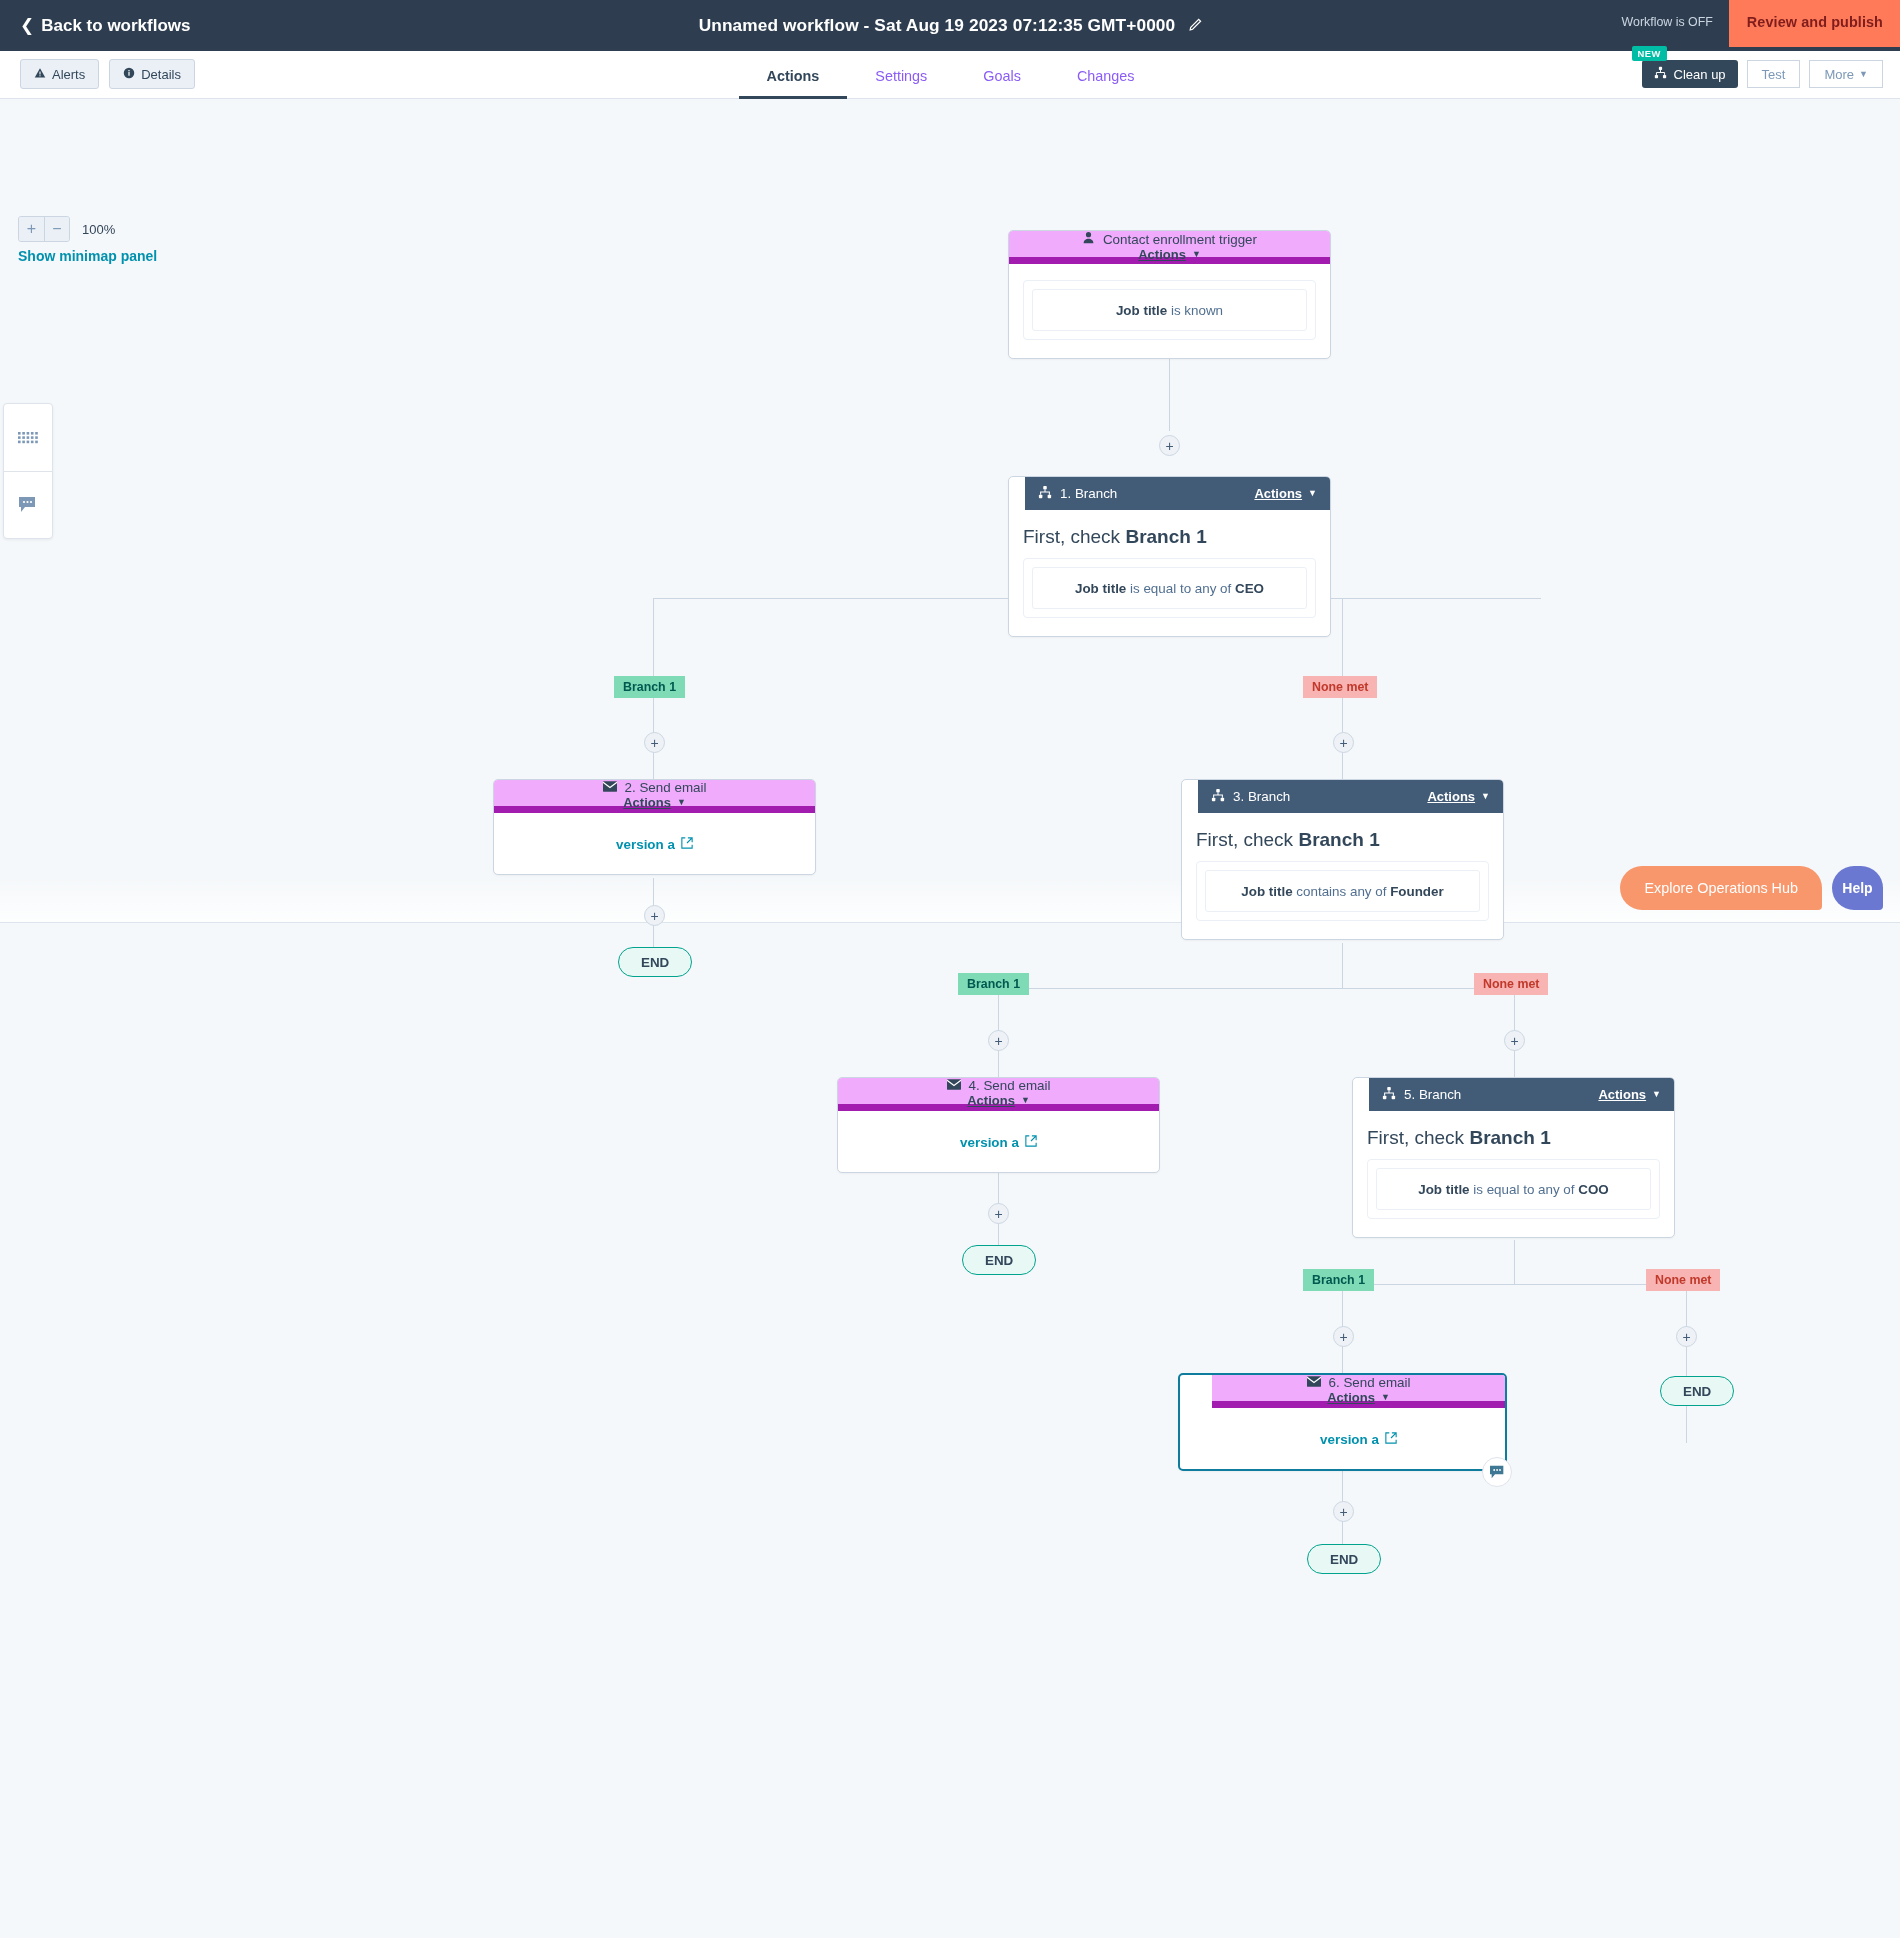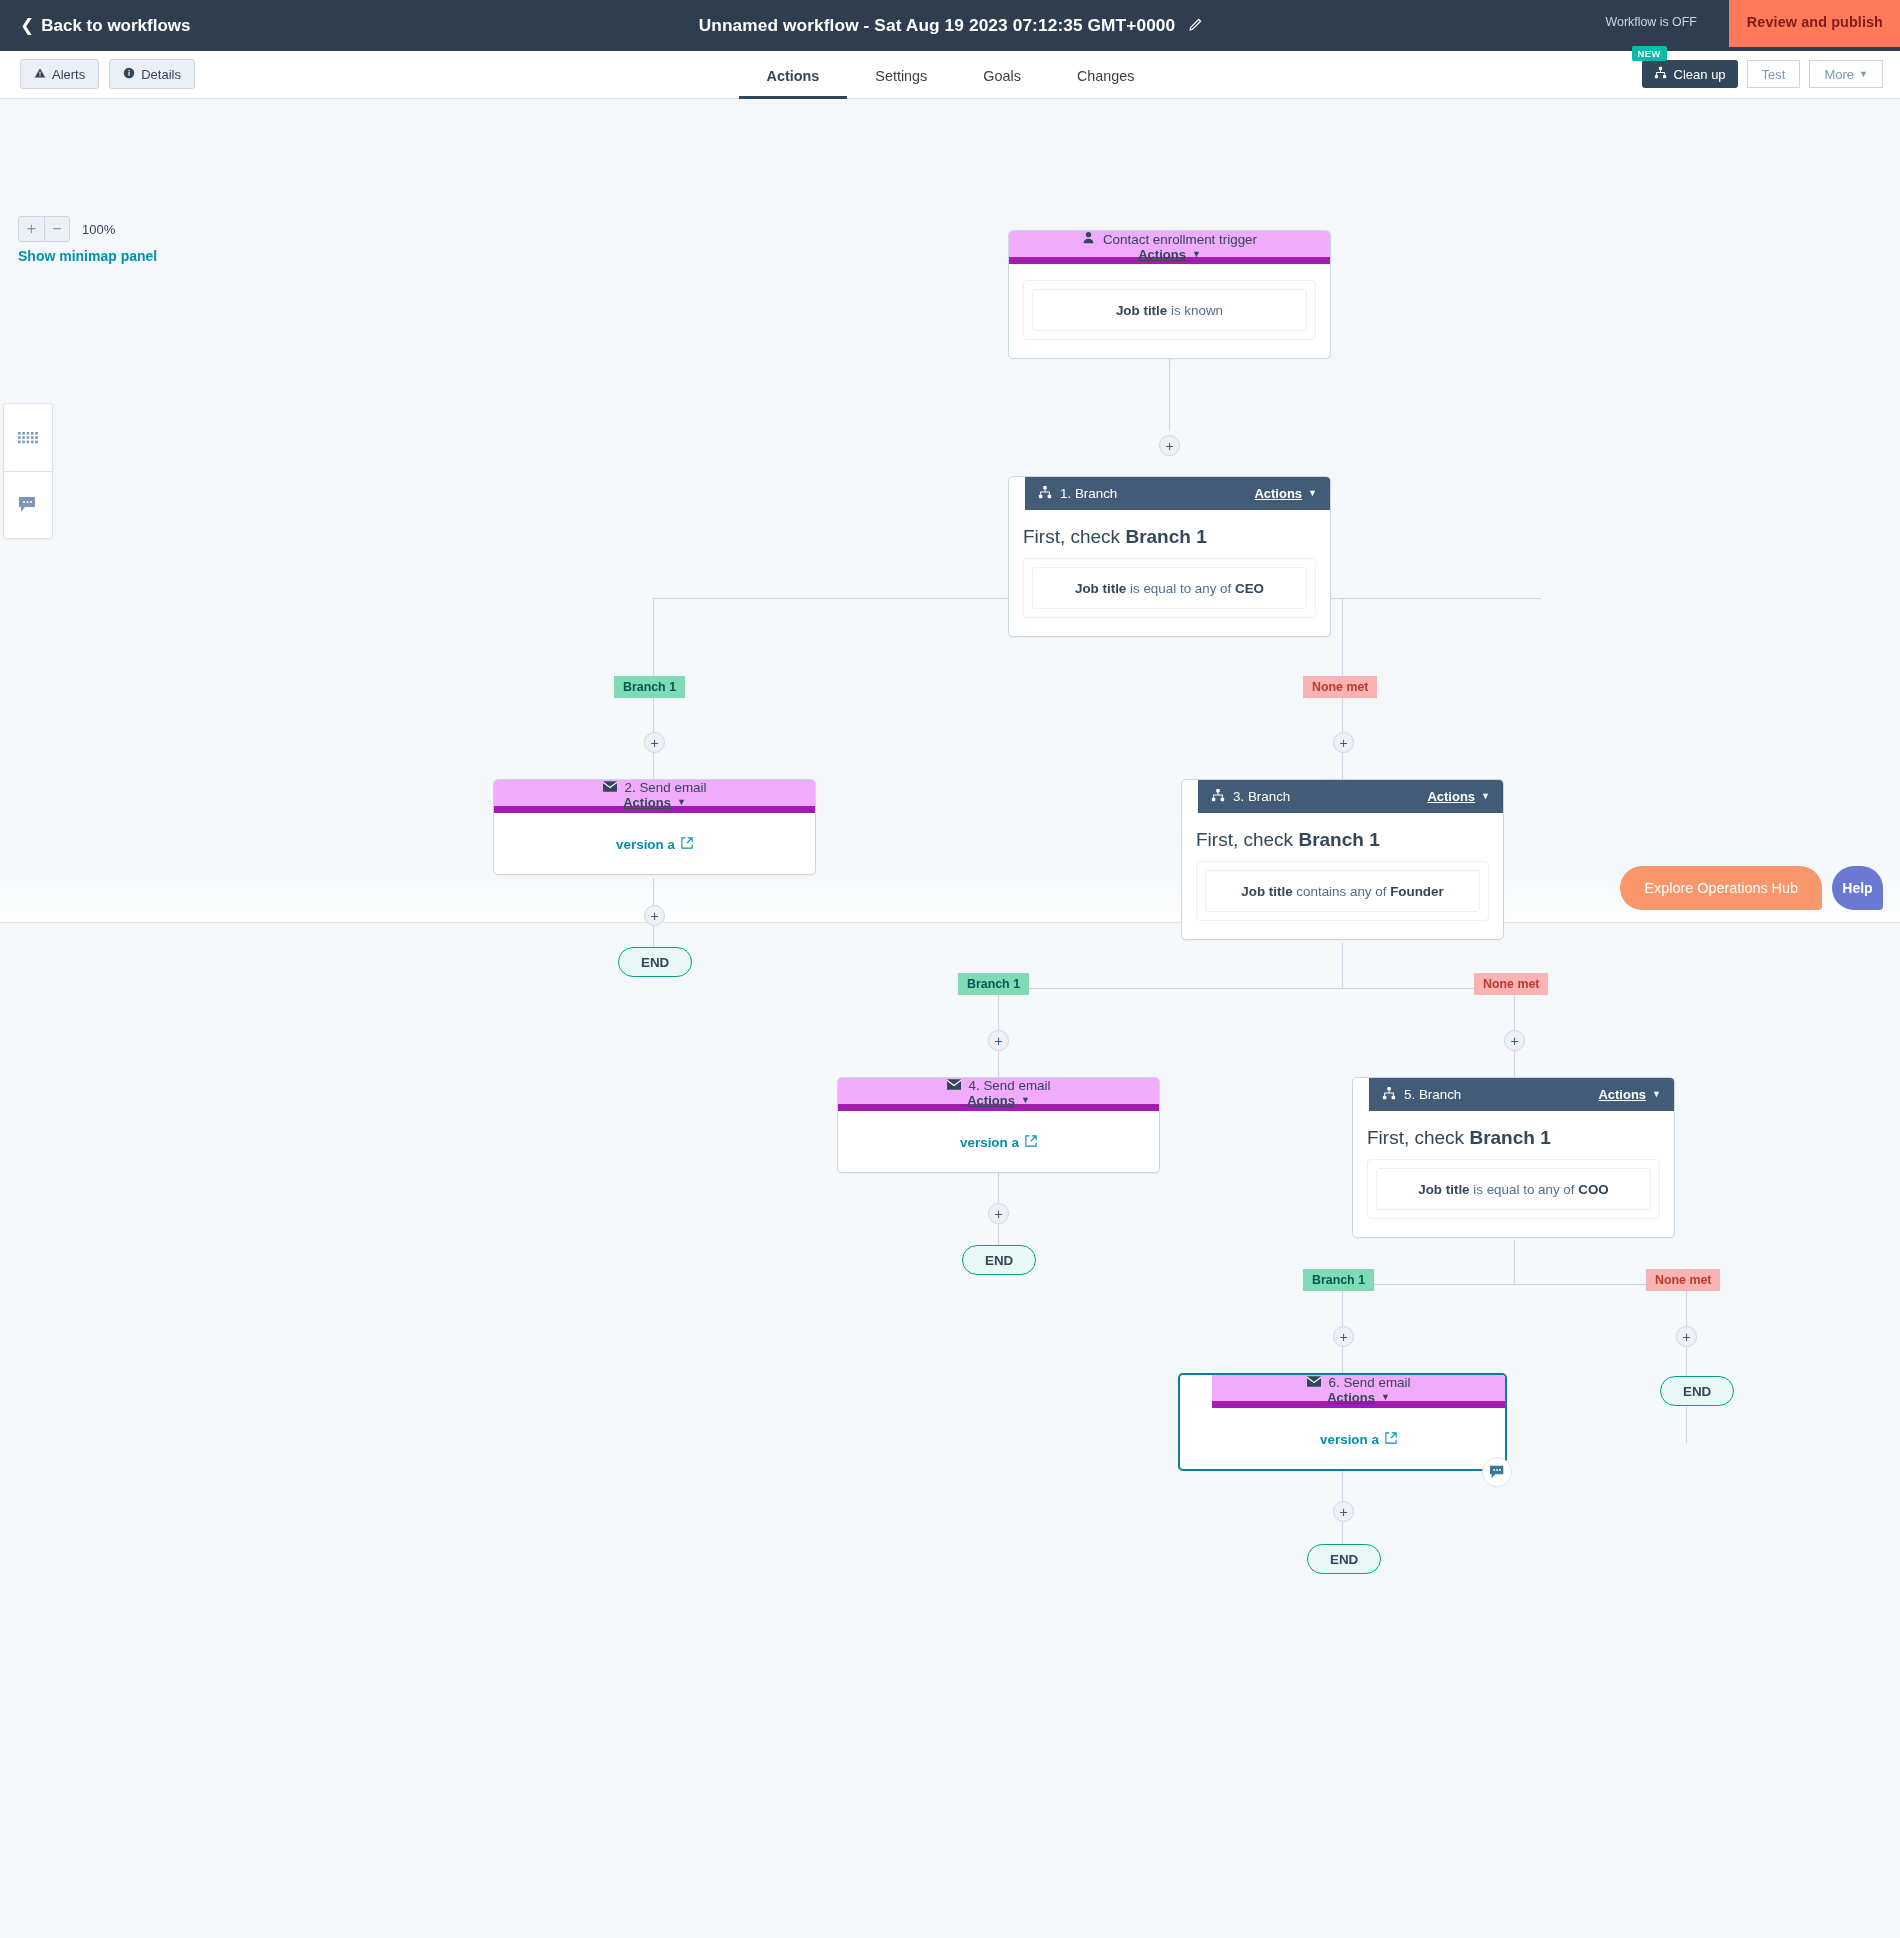--- a/index.html
+++ b/index.html
@@ -22,21 +22,21 @@
   }
   .back-chev { font-size: 17px; font-weight: normal; line-height: 1; }
   .wf-title-wrap {
     position: absolute; left: 0; width: 1901px; text-align: center;
     display: flex; align-items: center; justify-content: center; gap: 12px;
   }
   .wf-title { color: #ffffff; font-size: 17.3px; font-weight: bold; letter-spacing: 0.1px;}
   .pencil-icon { width: 15px; height: 15px; display: inline-block; cursor: pointer; }
   .topbar-right {
     position: absolute; right: 0; top: 0; height: 43px;
-    display: flex; align-items: center; gap: 16px;
+    display: flex; align-items: center; gap: 0;
   }
   .wf-status { color: #cbd6e2; font-size: 12.4px; margin-right: 16px; }
   .btn-publish {
     background: #ff7a59; color: #7f1d1d; border: none;
     font-size: 14.4px; font-weight: bold; font-family: inherit;
     padding: 0 18px; height: 51px; cursor: pointer; letter-spacing: 0.1px;
   }
 
   
   .subbar {
@@ -49,21 +49,21 @@
     height: 30px; padding: 0 13px;
     background: #eaf0f6; border: 1px solid #cbd6e2; border-radius: 3px;
     color: #33475b; font-size: 13px; font-family: inherit; cursor: pointer;
   }
   .tabs {
     position: absolute; left: 0; width: 1901px; top: 0; height: 48px;
     display: flex; align-items: flex-end; justify-content: center; gap: 0;
   }
   .tab {
     padding: 0 28px; height: 46px; line-height: 46px;
-    font-size: 14.4px; color: #404040; cursor: pointer;
+    font-size: 14.4px; color: #8b5cf6; cursor: pointer;
     border-bottom: 3px solid transparent;
   }
   .tab.active { color: #33475b; font-weight: bold; border-bottom-color: #33475b; }
   .subbar-right {
     position: absolute; right: 18px; top: 9px; display: flex; align-items: center; gap: 9px;
   }
   .btn-cleanup {
     position: relative; display: flex; align-items: center; gap: 7px;
     height: 28px; padding: 0 12px; background: #33475b; color: #fff;
     border: none; border-radius: 3px; font-size: 13px; font-family: inherit; cursor: pointer;

